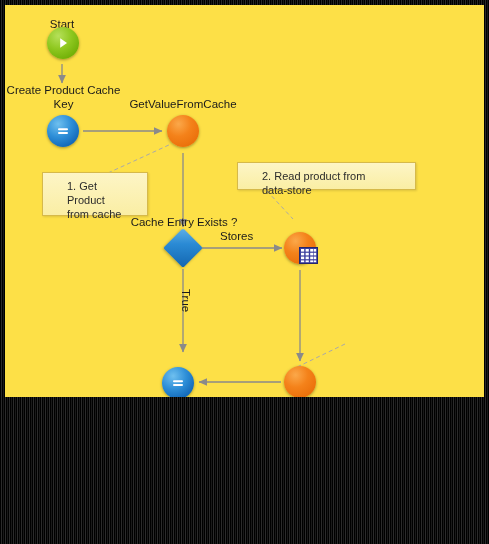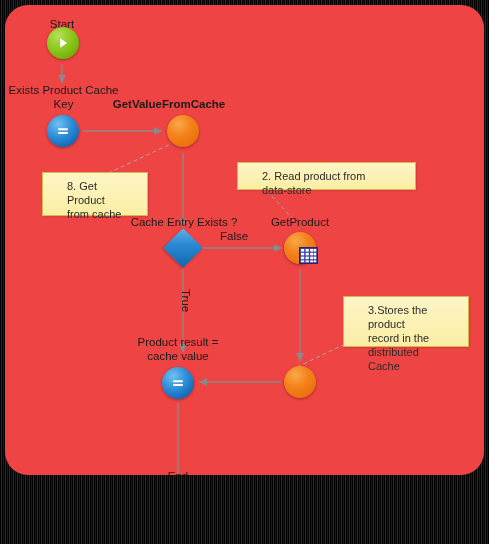--- a/index.html
+++ b/index.html
@@ -27,24 +27,23 @@
     background:
       repeating-linear-gradient(90deg, #000 0 1px, #2b2b2b 1px 2px, #000 2px 3px, #1a1a1a 3px 4px),
       repeating-linear-gradient(0deg, #000 0 1px, #272727 1px 2px, #000 2px 3px, #151515 3px 4px);
     pointer-events: none;
   }
   #canvas {
     position: absolute;
     left: 5px;
     top: 5px;
     width: 479px;
-    height: 470px;
-    background: #ef4444;
+    height: 392px;
+    background: #fde047;
     overflow: hidden;
-    border-radius: 23px;
   }
   .node-label {
     position: absolute;
     font-size: 11.5px;
     color: #1a1a1a;
     text-align: center;
     line-height: 13.5px;
     white-space: pre-line;
     user-select: none;
   }
@@ -147,40 +146,39 @@
 
     <div class="node-label" style="left:27px; top:13px; width:60px;">Start</div>
     <div class="circle circle-green" style="left:42px; top:22px; width:32px; height:32px;">
       <span class="glyph">
         <svg width="16" height="16" viewBox="0 0 16 16">
             <path d="M5.2 3.3 L12 8 L5.2 12.7 Z" fill="#ffffff"></path>
           </svg>
       </span>
     </div>
 
-    <div class="node-label" style="left:0px; top:79px; width:117px;">Exists Product Cache
+    <div class="node-label" style="left:0px; top:79px; width:117px;">Create Product Cache
 Key</div>
     <div class="circle circle-blue" style="left:42px; top:110px; width:32px; height:32px;">
       <span class="glyph">
         <svg width="18" height="18" viewBox="0 0 18 18">
           <rect x="4" y="6.2" width="10" height="2.1" rx="1" fill="#ffffff"></rect>
           <rect x="4" y="10.0" width="10" height="2.1" rx="1" fill="#ffffff"></rect>
         </svg>
       </span>
     </div>
 
-    <div class="node-label" style="left:104px; top:93px; width:120px;font-weight:bold;">GetValueFromCache</div>
+    <div class="node-label" style="left:118px; top:93px; width:120px;">GetValueFromCache</div>
     <div class="circle circle-orange" style="left:162px; top:110px; width:32px; height:32px;"></div>
 
     <div class="node-label" style="left:119px; top:211px; width:120px;text-align:center;">Cache Entry Exists ?</div>
     <div class="diamond" style="left:164px; top:229px; width:28px; height:28px;"></div>
-    <div class="edge-label" style="left:215px; top:225px;">False</div>
+    <div class="edge-label" style="left:215px; top:225px;">Stores</div>
     <div class="edge-label vertical" style="left:187px; top:284px;">True</div>
 
-    <div class="node-label" style="left:250px; top:211px; width:90px;">GetProduct</div>
     <div class="circle circle-orange" style="left:279px; top:227px; width:32px; height:32px;"></div>
     <span style="position:absolute; left:294px; top:242px;">
       <svg width="19" height="17" viewBox="0 0 19 17">
         <rect x="0.5" y="0.5" width="18" height="16" fill="#3b3f9e" stroke="#24276e"></rect>
         <g fill="#ffffff">
           <rect x="2" y="2" width="3.2" height="2.6"></rect>
           <rect x="6.6" y="2" width="3.2" height="2.6"></rect>
           <rect x="11.2" y="2" width="3.2" height="2.6"></rect>
           <rect x="15.0" y="2" width="2.2" height="2.6"></rect>
           <rect x="2" y="5.8" width="3.2" height="2.6"></rect>
@@ -194,41 +192,36 @@
           <rect x="2" y="13.4" width="3.2" height="1.8"></rect>
           <rect x="6.6" y="13.4" width="3.2" height="1.8"></rect>
           <rect x="11.2" y="13.4" width="3.2" height="1.8"></rect>
           <rect x="15.0" y="13.4" width="2.2" height="1.8"></rect>
         </g>
       </svg>
     </span>
 
     <div class="circle circle-orange" style="left:279px; top:361px; width:32px; height:32px;"></div>
 
-    <div class="node-label" style="left:113px; top:331px; width:120px;">Product result =
-cache value</div>
     <div class="circle circle-blue" style="left:157px; top:362px; width:32px; height:32px;">
       <span class="glyph">
         <svg width="18" height="18" viewBox="0 0 18 18">
           <rect x="4" y="6.2" width="10" height="2.1" rx="1" fill="#ffffff"></rect>
           <rect x="4" y="10.0" width="10" height="2.1" rx="1" fill="#ffffff"></rect>
         </svg>
       </span>
     </div>
 
     <div class="node-label" style="left:143px; top:465px; width:60px;text-align:center;">End</div>
     <div class="circle circle-green" style="left:157px; top:483px; width:32px; height:32px;">
       <span class="glyph">
         <svg width="14" height="14" viewBox="0 0 14 14">
             <rect x="3" y="3" width="8" height="8" rx="0.6" fill="#f4f5e2"></rect>
           </svg>
       </span>
     </div>
 
-    <div class="note" style="left:37px; top:167px; width:106px; height:44px;">8. Get Product
+    <div class="note" style="left:37px; top:167px; width:106px; height:44px;">1. Get Product
 from cache</div>
     <div class="note" style="left:232px; top:157px; width:179px; height:28px;">2. Read product from data-store</div>
-    <div class="note" style="left:338px; top:291px; width:126px; height:51px;">3.Stores the product
-record in the
-distributed Cache</div>
 
   </div>
 </div>
 
 </body></html>

